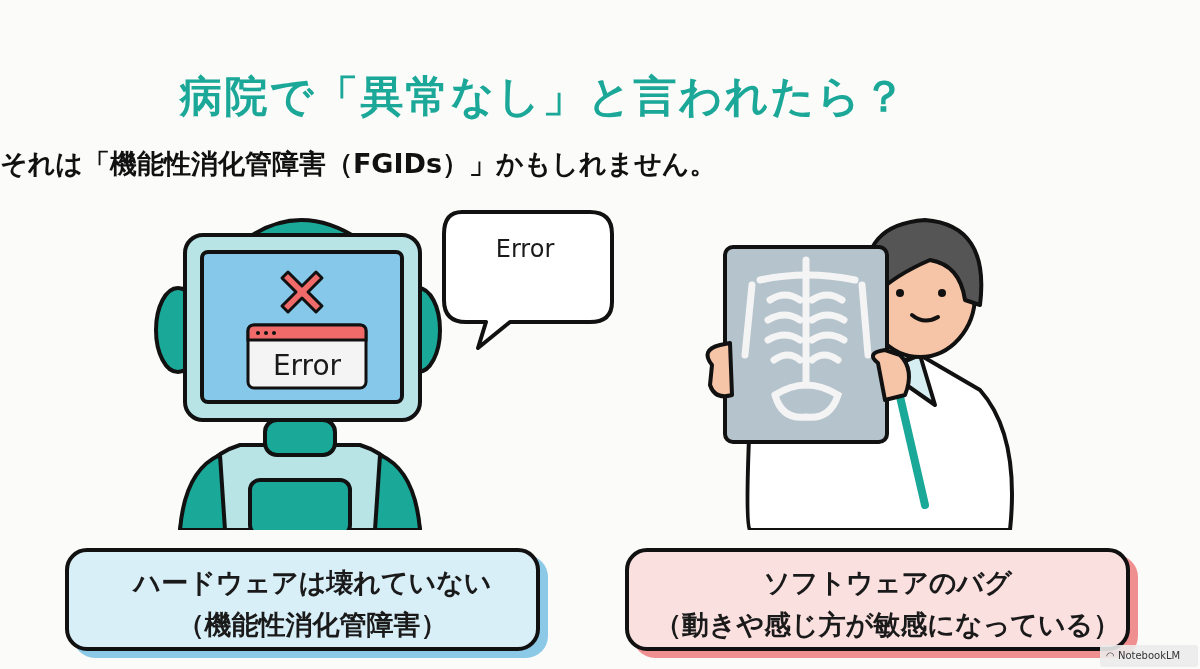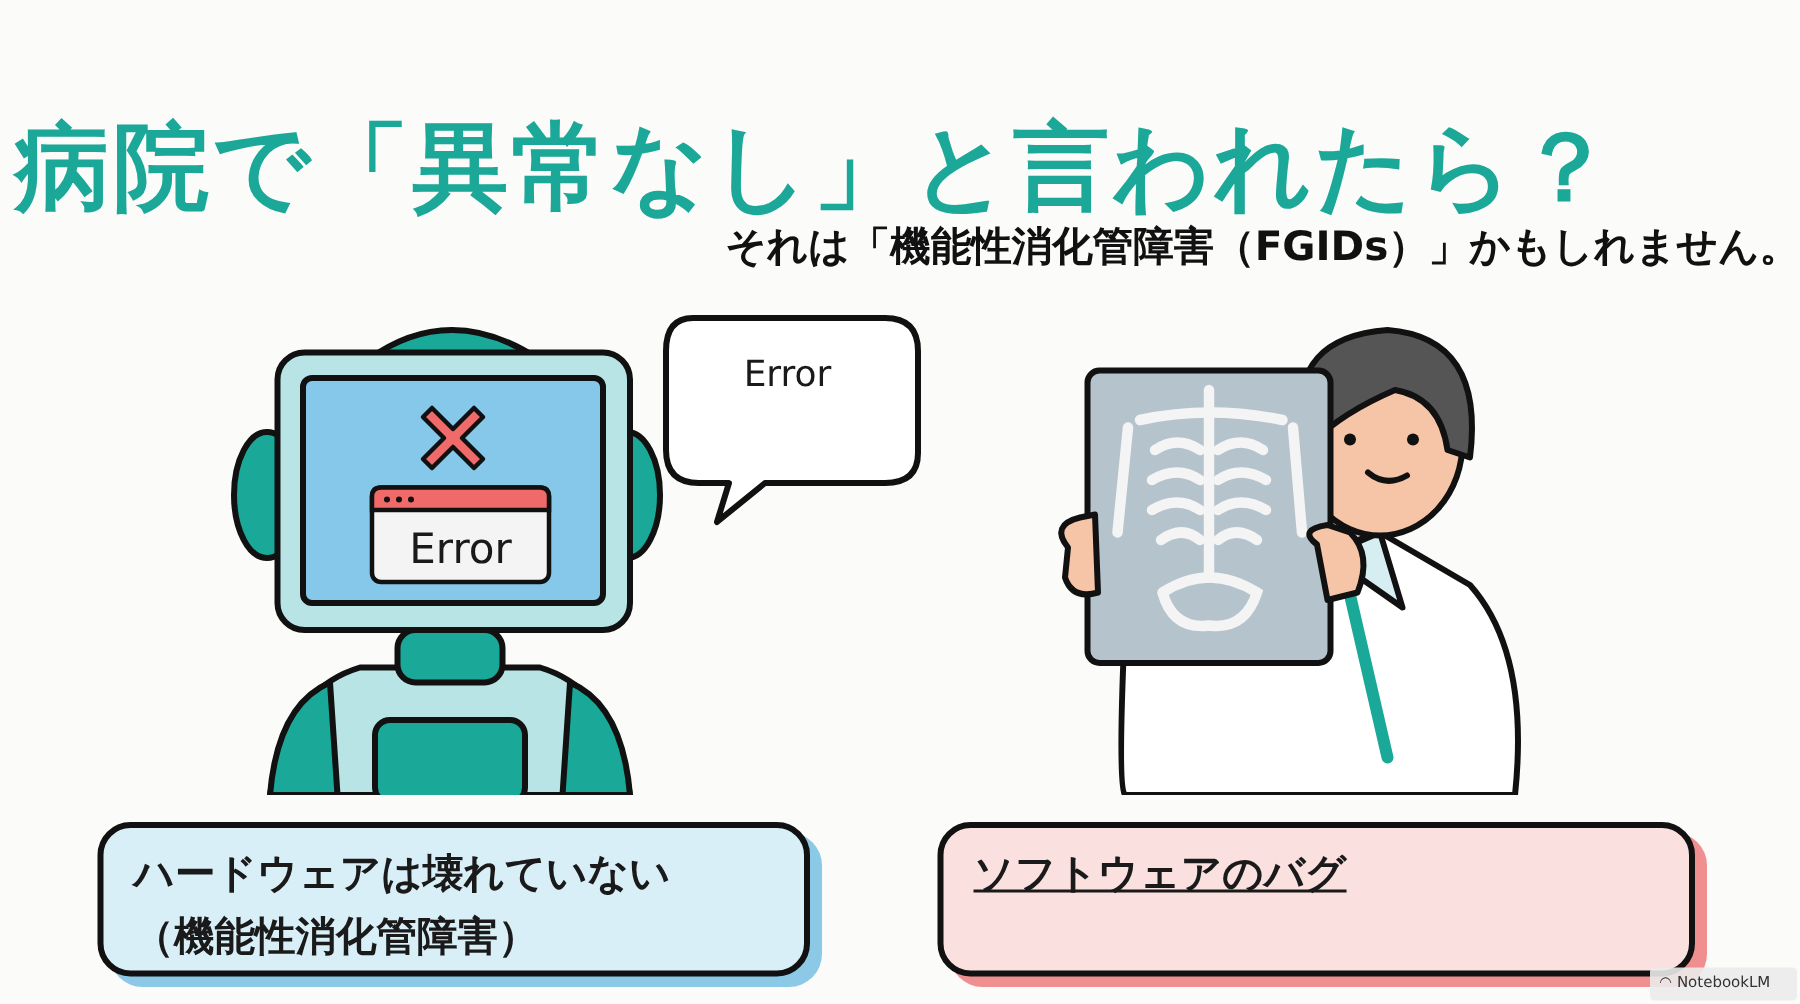--- a/index.html
+++ b/index.html
@@ -1,23 +1,23 @@
 <!DOCTYPE html>
 <html><head>
 <meta charset="utf-8">
 <style>
   * { box-sizing: border-box; margin: 0; padding: 0; }
   html, body { width: 1200px; height: 669px; overflow: hidden; background: #fbfbf9; }
   body { position: relative; font-family: "DejaVu Sans", "Liberation Sans", sans-serif; color: #1a1a1a; }
-  .title { position: absolute; left: 0; top: 68px; width: 1087px; text-align: center; font-size: 64px; font-weight: bold; color: #1ba898; letter-spacing: 2px; }
-  .subtitle { position: absolute; left: 0; top: 146px; width: 1200px; text-align: right; font-size: 27px; font-weight: bold; color: #111; }
+  .title { position: absolute; left: 0; top: 68px; width: 1087px; text-align: center; font-size: 43px; font-weight: bold; color: #1ba898; letter-spacing: 2px; }
+  .subtitle { position: absolute; left: 0; top: 146px; width: 1200px; text-align: left; font-size: 27px; font-weight: bold; color: #111; }
   .illus { position: absolute; }
-  .card { position: absolute; border: 4px solid #111; border-radius: 22px; text-align: left; font-size: 27px; font-weight: bold; line-height: 42px; padding-top: 10px; padding-left: 20px; }
+  .card { position: absolute; border: 4px solid #111; border-radius: 22px; text-align: center; font-size: 27px; font-weight: bold; line-height: 42px; padding-top: 10px; padding-left: 20px; }
   .card-left { left: 65px; top: 548px; width: 475px; height: 103px; background: #d9eff8; box-shadow: 8px 7px 0 #8cc9e6; }
-  .card-right { left: 625px; top: 548px; width: 505px; height: 103px; background: #fbe0e0; box-shadow: 8px 7px 0 #ef8f8f; text-decoration: underline; }
+  .card-right { left: 625px; top: 548px; width: 505px; height: 103px; background: #fbe0e0; box-shadow: 8px 7px 0 #ef8f8f; }
   .watermark { position: absolute; left: 1100px; top: 645px; width: 98px; height: 22px; background: rgba(235,235,235,0.9); border-radius: 3px; font-size: 10px; line-height: 22px; padding-left: 6px; color: #333; }
   .bubble-text { position:absolute; font-size: 24px; text-align:center; line-height: 42px; font-weight: 500; }
 </style>
 </head>
 <body>
 
 <div class="title">病院で「異常なし」と言われたら？</div>
 <div class="subtitle">それは「機能性消化管障害（FGIDs）」かもしれません。</div>
 
 <svg class="illus" style="left:150px;top:200px" width="300" height="330" viewBox="0 0 300 330">
@@ -97,18 +97,19 @@
     <path d="M188 158 Q175 148 195 145 L210 150 Q225 165 215 190 L195 195 Z" fill="#f6c4a6"></path>
   </g>
 </svg>
 
 <div class="card card-left">
   <div>ハードウェアは壊れていない</div>
   <div>（機能性消化管障害）</div>
 </div>
 <div class="card card-right">
   <div>ソフトウェアのバグ</div>
+  <div>（動きや感じ方が敏感になっている）</div>
 </div>
 
 <div class="watermark">
   <span>◠</span>
   <span>NotebookLM</span>
 </div>
 
 </body></html>

